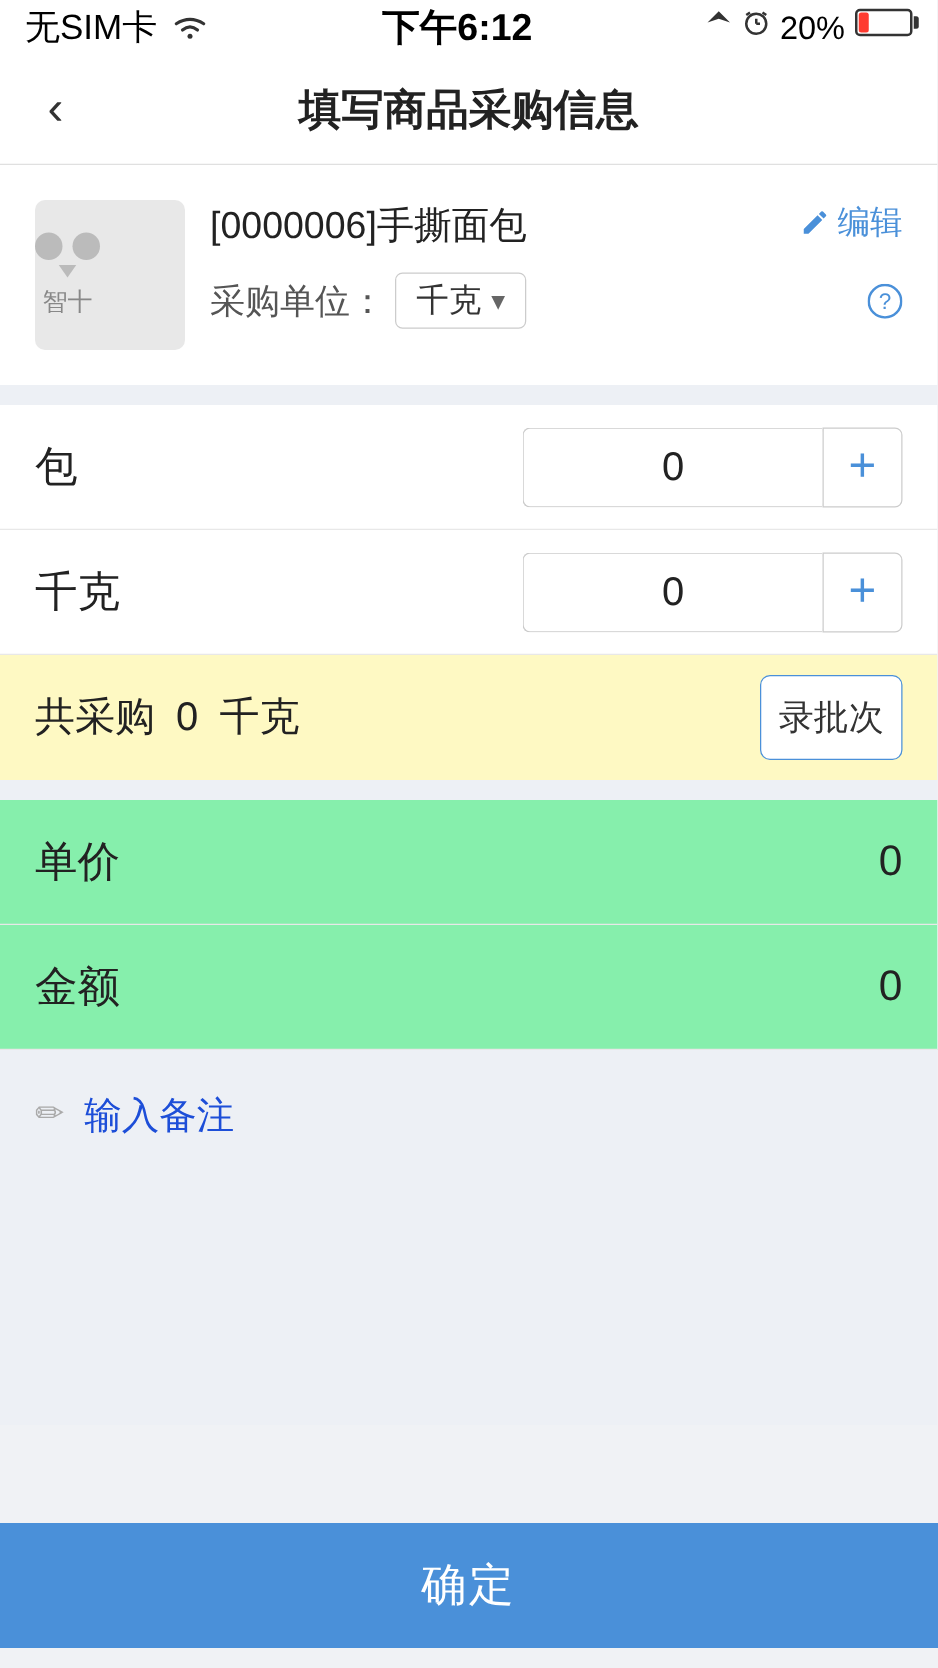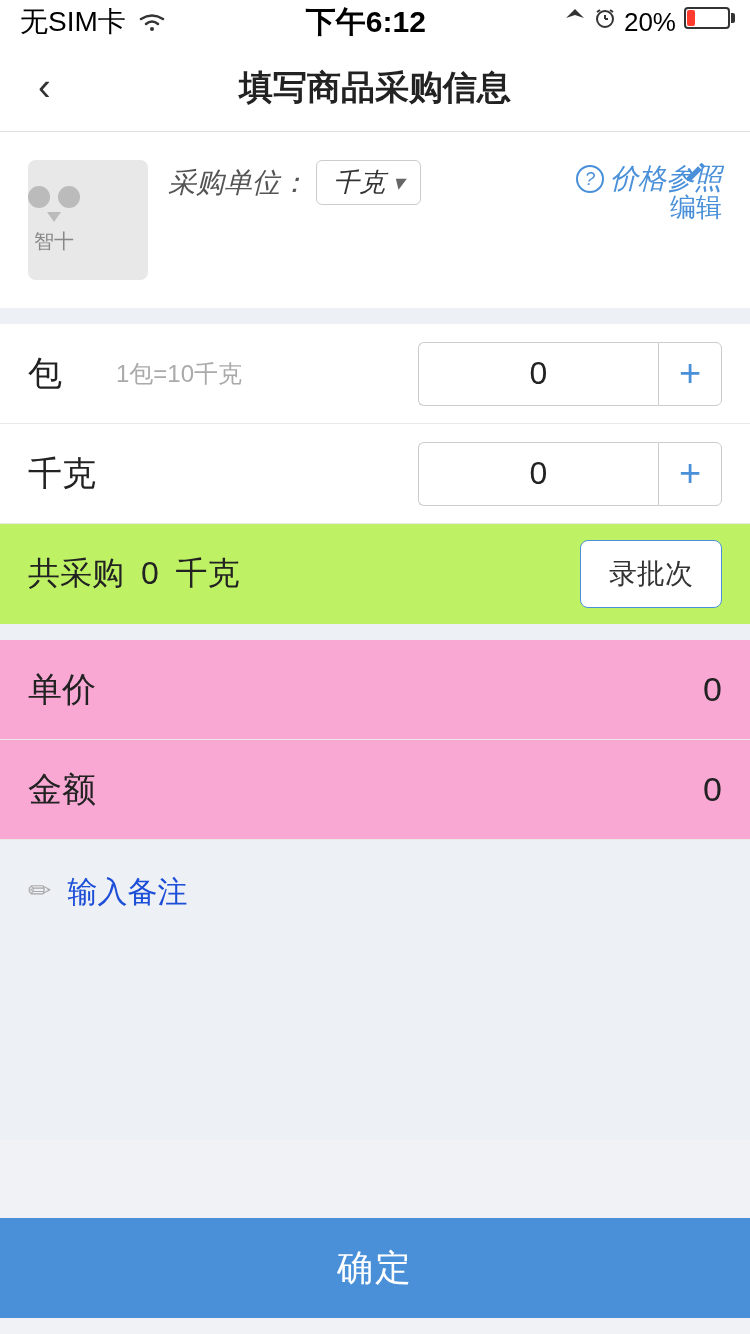--- a/index.html
+++ b/index.html
@@ -99,23 +99,22 @@
     }
     .product-name {
       font-size: 30px;
       color: #222;
       font-weight: 500;
       margin-bottom: 16px;
       line-height: 1.4;
     }
     .product-meta {
       display: flex;
-      align-items: flex-start;
+      align-items: center;
       justify-content: space-between;
-      font-style: italic;
     }
     .unit-label {
       font-size: 28px;
       color: #555;
     }
     .unit-select {
       display: inline-flex;
       align-items: center;
       border: 1px solid #ccc;
       border-radius: 6px;
@@ -134,21 +133,20 @@
     }
     .edit-link {
       position: absolute;
       right: 28px;
       top: 28px;
       font-size: 26px;
       color: #4a90d9;
       display: flex;
       align-items: center;
       gap: 6px;
-      flex-direction: column;
     }
 
     
     .section-divider {
       height: 16px;
       background: #edf0f5;
     }
 
     
     .input-row {
@@ -197,45 +195,45 @@
       color: #4a90d9;
       cursor: pointer;
       display: flex;
       align-items: center;
       justify-content: center;
       font-weight: 300;
     }
 
     
     .summary-row {
-      background: #bef264;
+      background: #fef9c3;
       display: flex;
       align-items: center;
       padding: 0 28px;
       height: 100px;
       border-bottom: none;
     }
     .summary-text {
       font-size: 32px;
       color: #222;
     }
     .record-btn {
       margin-left: auto;
       border: 1px solid #4a90d9;
       border-radius: 8px;
-      padding: 14px 28px;
+      padding: 14px 14px;
       font-size: 28px;
       color: #333;
       background: #fff;
       cursor: pointer;
     }
 
     
     .info-row {
-      background: #f9a8d4;
+      background: #86efac;
       display: flex;
       align-items: center;
       padding: 0 28px;
       height: 100px;
       border-bottom: 1px solid #e8e8e8;
     }
     .info-label {
       font-size: 34px;
       color: #222;
     }
@@ -322,51 +320,50 @@
       <div class="product-owl">
         <div class="product-owl-eyes">
           <div class="owl-eye"></div>
           <div class="owl-eye"></div>
         </div>
         <div class="owl-beak"></div>
         <div class="owl-label">智十</div>
       </div>
     </div>
     <div class="product-info">
+      <div class="product-name">[0000006]手撕面包</div>
       <div class="product-meta">
         <div style="display:flex; align-items:center; gap:8px;">
           <span class="unit-label">采购单位：</span>
           <div class="unit-select">
             <span>千克</span>
             <span style="font-size:22px; color:#666;">▾</span>
           </div>
         </div>
         <div class="price-ref">
           <svg width="28" height="28" viewBox="0 0 28 28">
             <circle cx="14" cy="14" r="13" fill="none" stroke="#4a90d9" stroke-width="2"></circle>
             <text x="14" y="20" text-anchor="middle" fill="#4a90d9" font-size="18">?</text>
           </svg>
-          <span style="color:#4a90d9; font-size:28px;">价格参照</span>
         </div>
       </div>
     </div>
   </div>
   <div class="edit-link">
     <svg width="24" height="24" viewBox="0 0 24 24">
       <path d="M3 17.25V21h3.75L17.81 9.94l-3.75-3.75L3 17.25zM20.71 7.04a1 1 0 0 0 0-1.41l-2.34-2.34a1 1 0 0 0-1.41 0l-1.83 1.83 3.75 3.75 1.83-1.83z" fill="#4a90d9"></path>
     </svg>
     <span>编辑</span>
   </div>
 </div>
 
 <div class="section-divider"></div>
 
 <div class="input-row">
   <span class="input-row-label">包</span>
-  <span class="input-row-sublabel">1包=10千克</span>
   <div class="input-row-right">
     <input class="qty-input" type="text" value="0" style="">
     <button class="qty-plus">+</button>
   </div>
 </div>
 
 <div class="input-row">
   <span class="input-row-label">千克</span>
   <div class="input-row-right">
     <input class="qty-input" type="text" value="0" style="">

